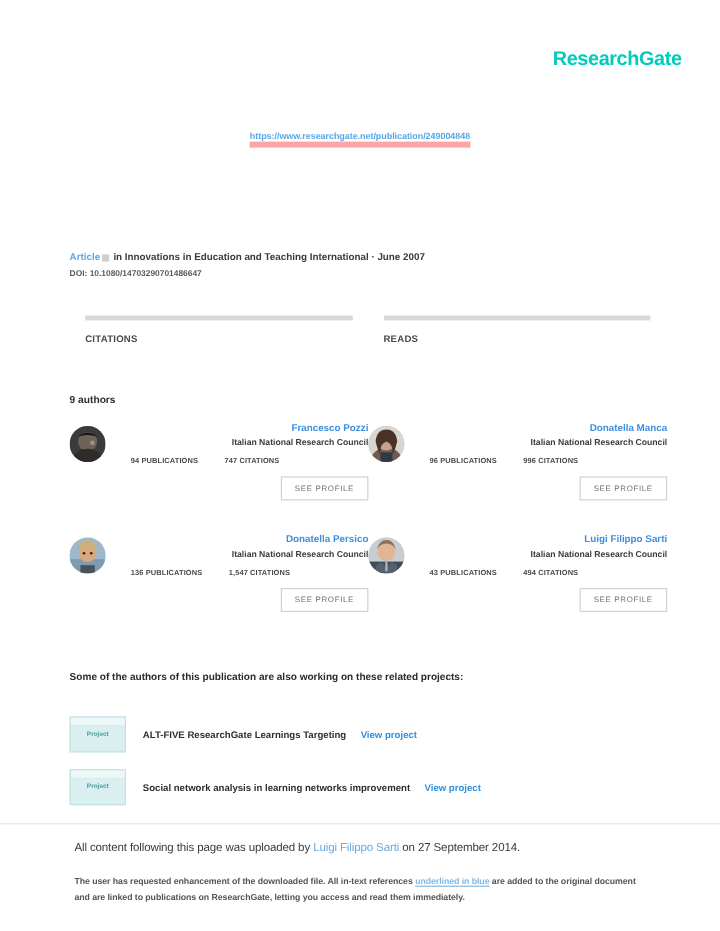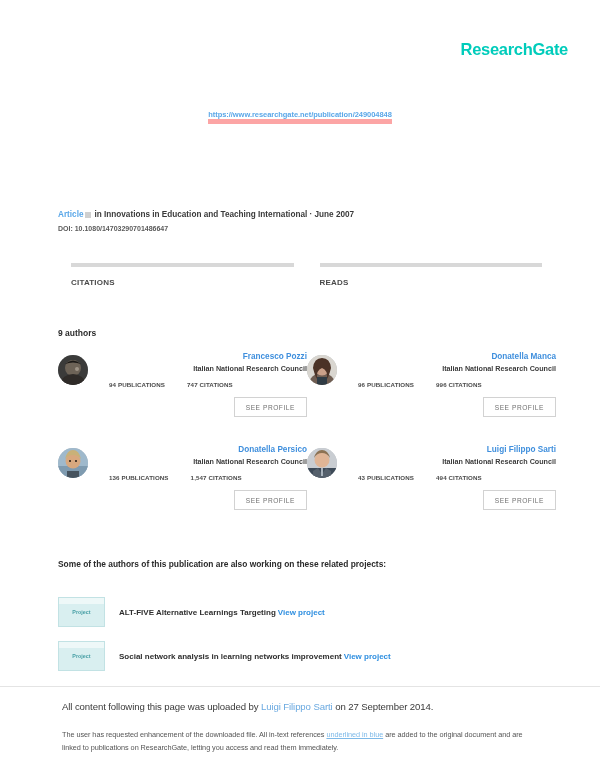--- a/index.html
+++ b/index.html
@@ -252,21 +252,21 @@
   .project-text {
     margin-left: 14px;
     font-size: 8px;
     font-weight: bold;
     color: #2e2e2e;
     white-space: nowrap;
     filter: blur(0.35px);
   }
   .project-link {
     color: #2f8fe0;
-    margin-left: 2px;
+    margin-left: 12px;
   }
 
   
   .footer-sep {
     position: absolute;
     top: 686px;
     left: 0; right: 0;
     height: 1px;
     background: #e4e4e4;
   }
@@ -281,20 +281,21 @@
     color: #3a3a3a;
     letter-spacing: -0.1px;
   }
   .footer-main .uploader { color: #6aa9e0; }
   .footer-note {
     margin-top: 17px;
     font-size: 7.3px;
     color: #555555;
     line-height: 1.75;
     letter-spacing: -0.05px;
+    font-weight: bold;
   }
   .footer-note .blue-ref {
     color: #7db9e8;
     text-decoration: underline;
   }
   .hidden-num { visibility: hidden; }
 </style>
 </head>
 <body>
 
@@ -423,21 +424,21 @@
 
   <div class="projects-title">Some of the authors of this publication are also working on these related projects:</div>
 
   <div class="projects">
     <div class="project-row">
       <div class="project-thumb">
         <div class="thumb-bar"></div>
         <div class="thumb-word">Project</div>
       </div>
       <div class="project-text">
-        <span>ALT-FIVE Alternative Learnings Targeting</span><span class="project-link">View project</span>
+        <span>ALT-FIVE ResearchGate Learnings Targeting</span><span class="project-link">View project</span>
       </div>
     </div>
 
     <div class="project-row">
       <div class="project-thumb">
         <div class="thumb-bar"></div>
         <div class="thumb-word">Project</div>
       </div>
       <div class="project-text">
         <span>Social network analysis in learning networks improvement</span><span class="project-link">View project</span>

